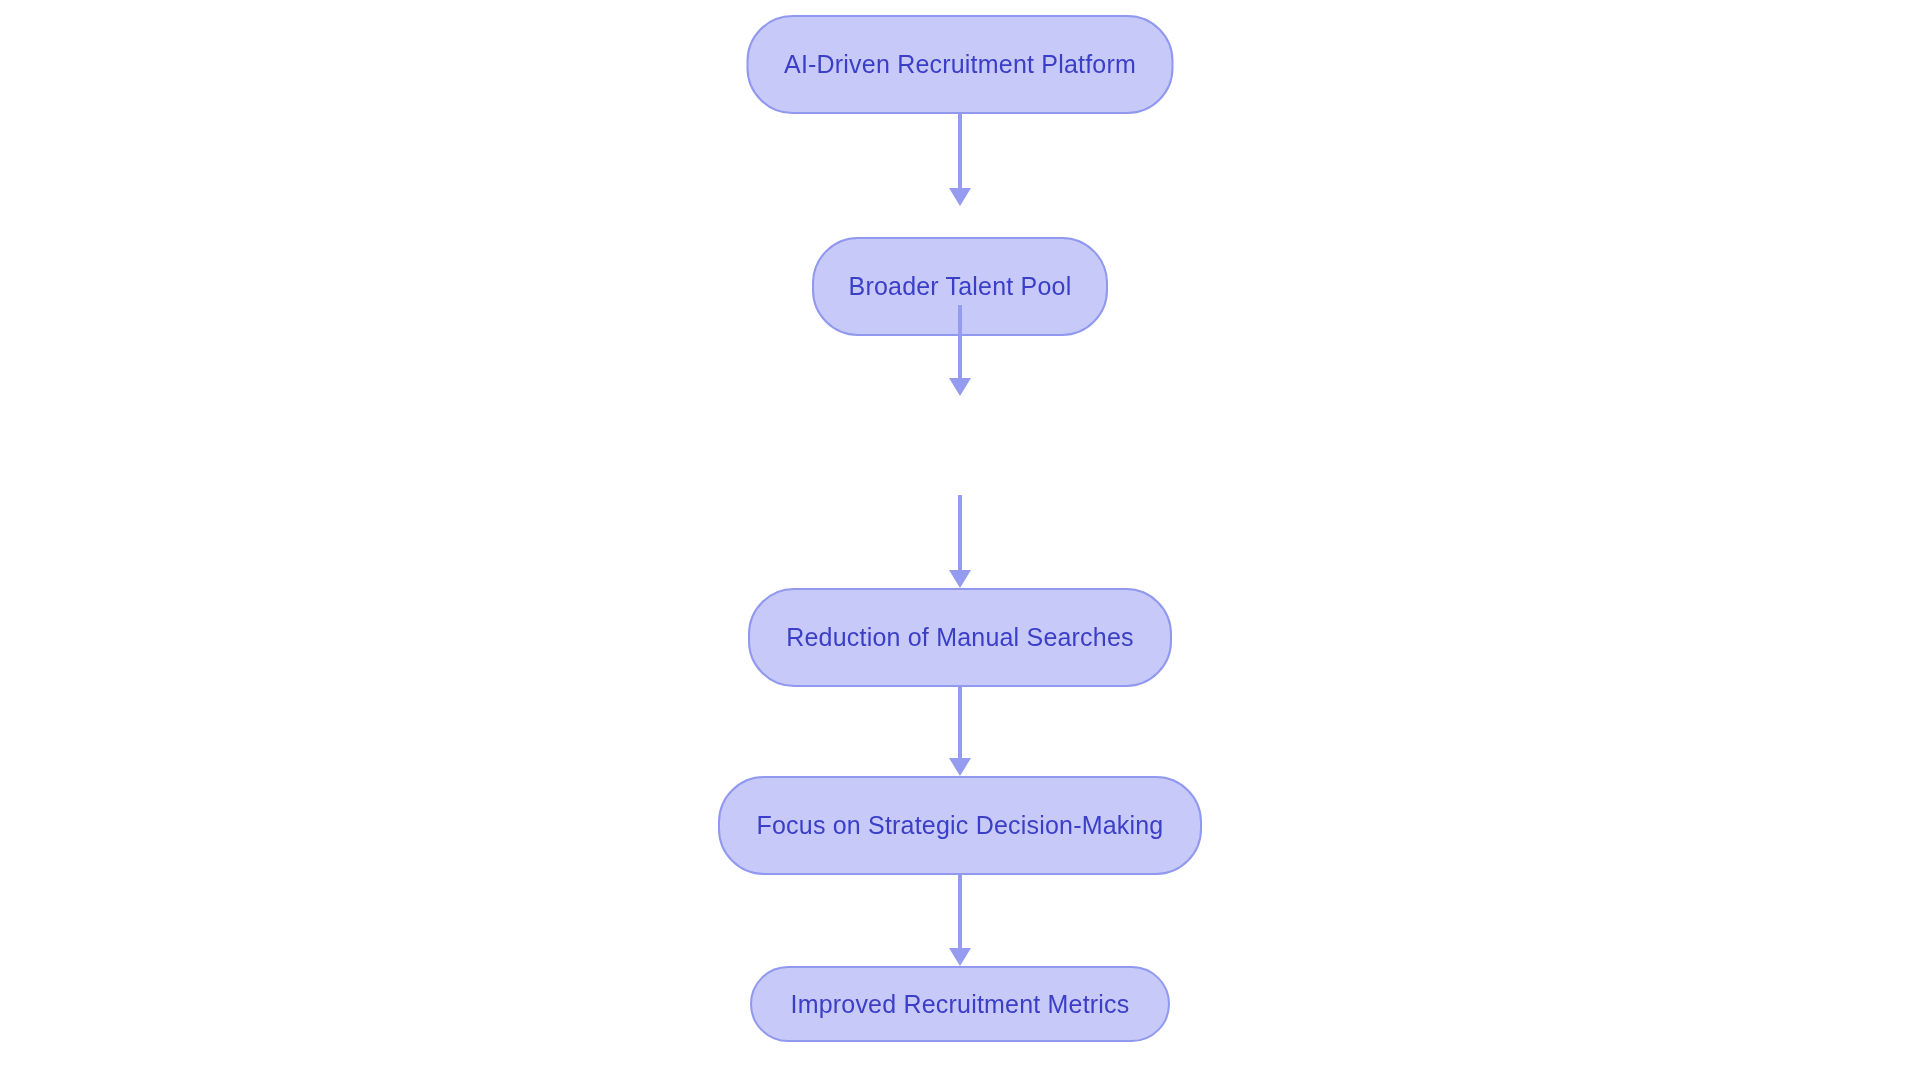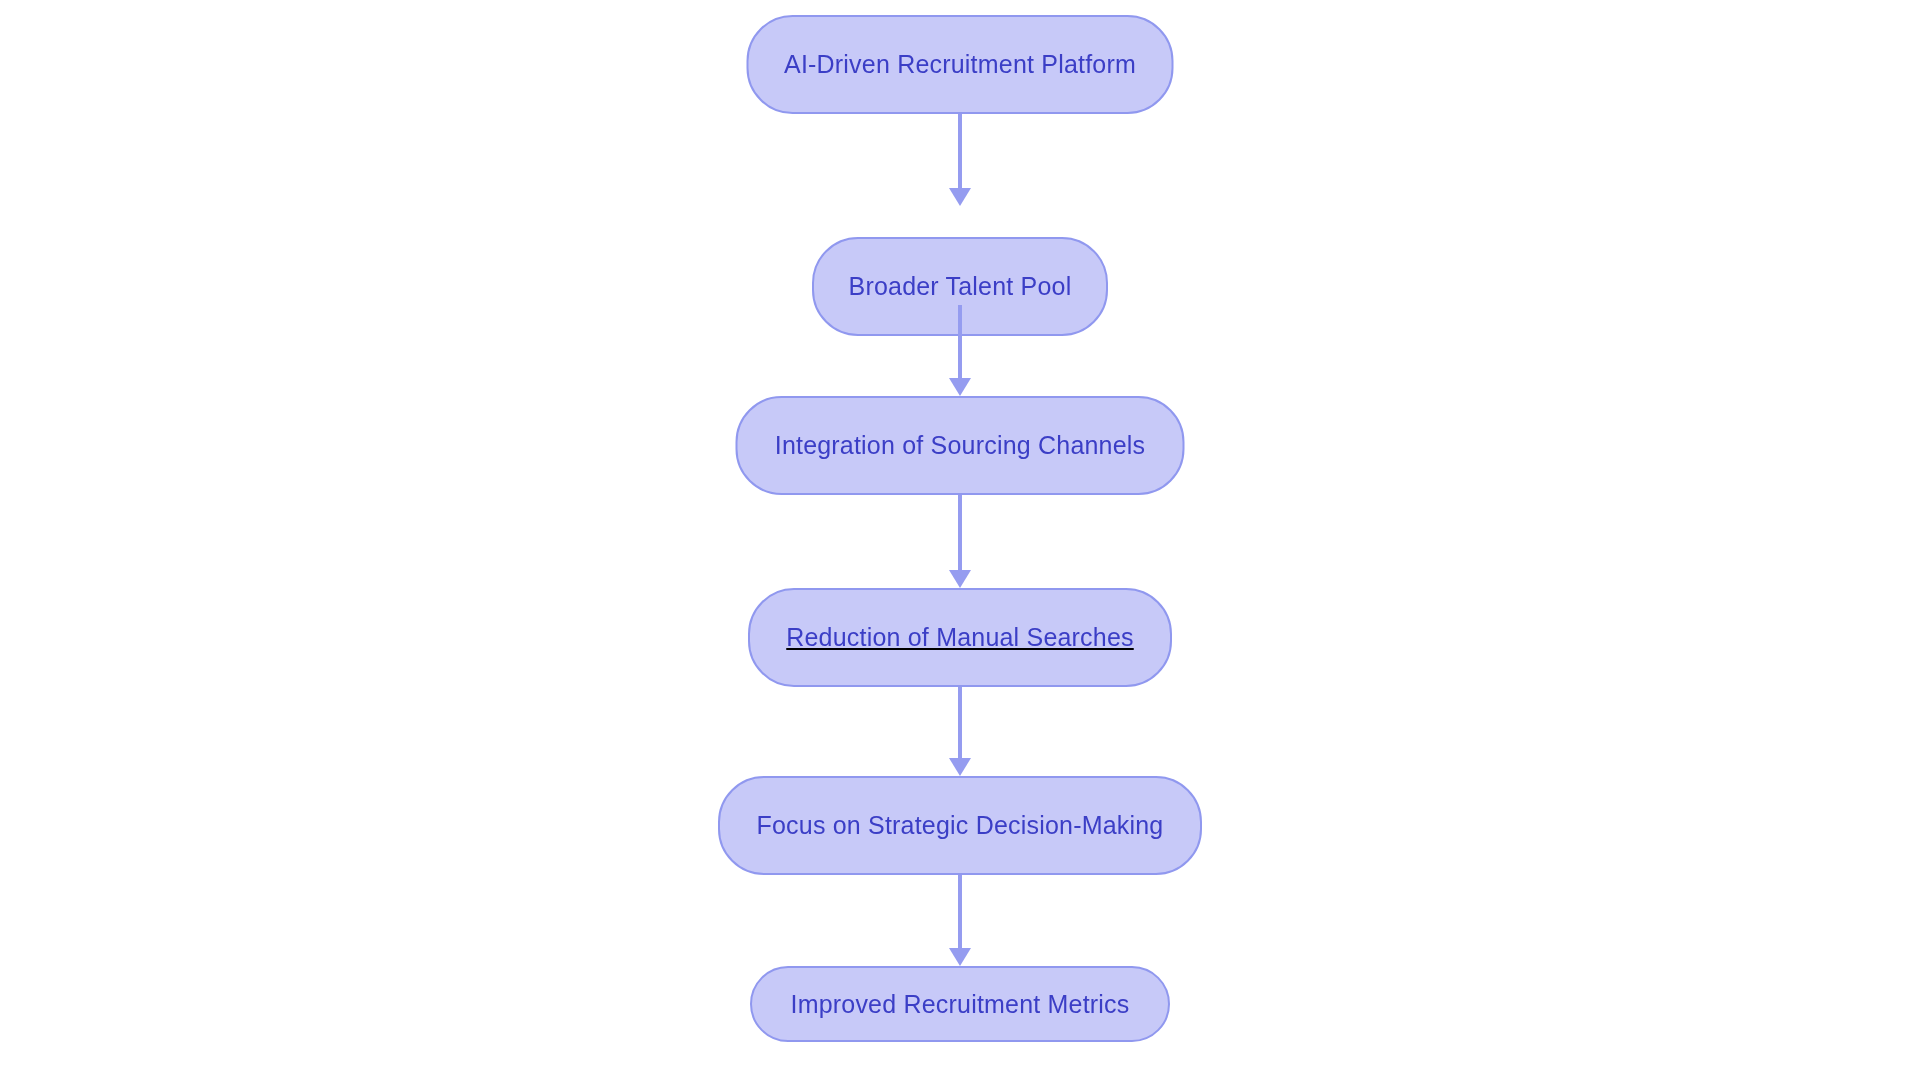--- a/index.html
+++ b/index.html
@@ -79,30 +79,27 @@
 
   <div class="node" style="top:206px; width:296px;margin-top:31px;">
     <span class="node-label">Broader Talent Pool</span>
   </div>
 
   <div class="connector" style="top:305px; height:91px;">
     <div class="arrow-line"></div>
     <div class="arrow-head"></div>
   </div>
 
-  <div class="node" style="top:396px; width:449px;">
-    <span class="node-label">Integration of Sourcing Channels</span>
-  </div>
 
   <div class="connector" style="top:495px; height:93px;">
     <div class="arrow-line"></div>
     <div class="arrow-head"></div>
   </div>
 
-  <div class="node" style="top:588px; width:424px;text-decoration:underline;">
+  <div class="node" style="top:588px; width:424px;">
     <span class="node-label">Reduction of Manual Searches</span>
   </div>
 
   <div class="connector" style="top:687px; height:89px;">
     <div class="arrow-line"></div>
     <div class="arrow-head"></div>
   </div>
 
   <div class="node" style="top:776px; width:484px;">
     <span class="node-label">Focus on Strategic Decision-Making</span>

